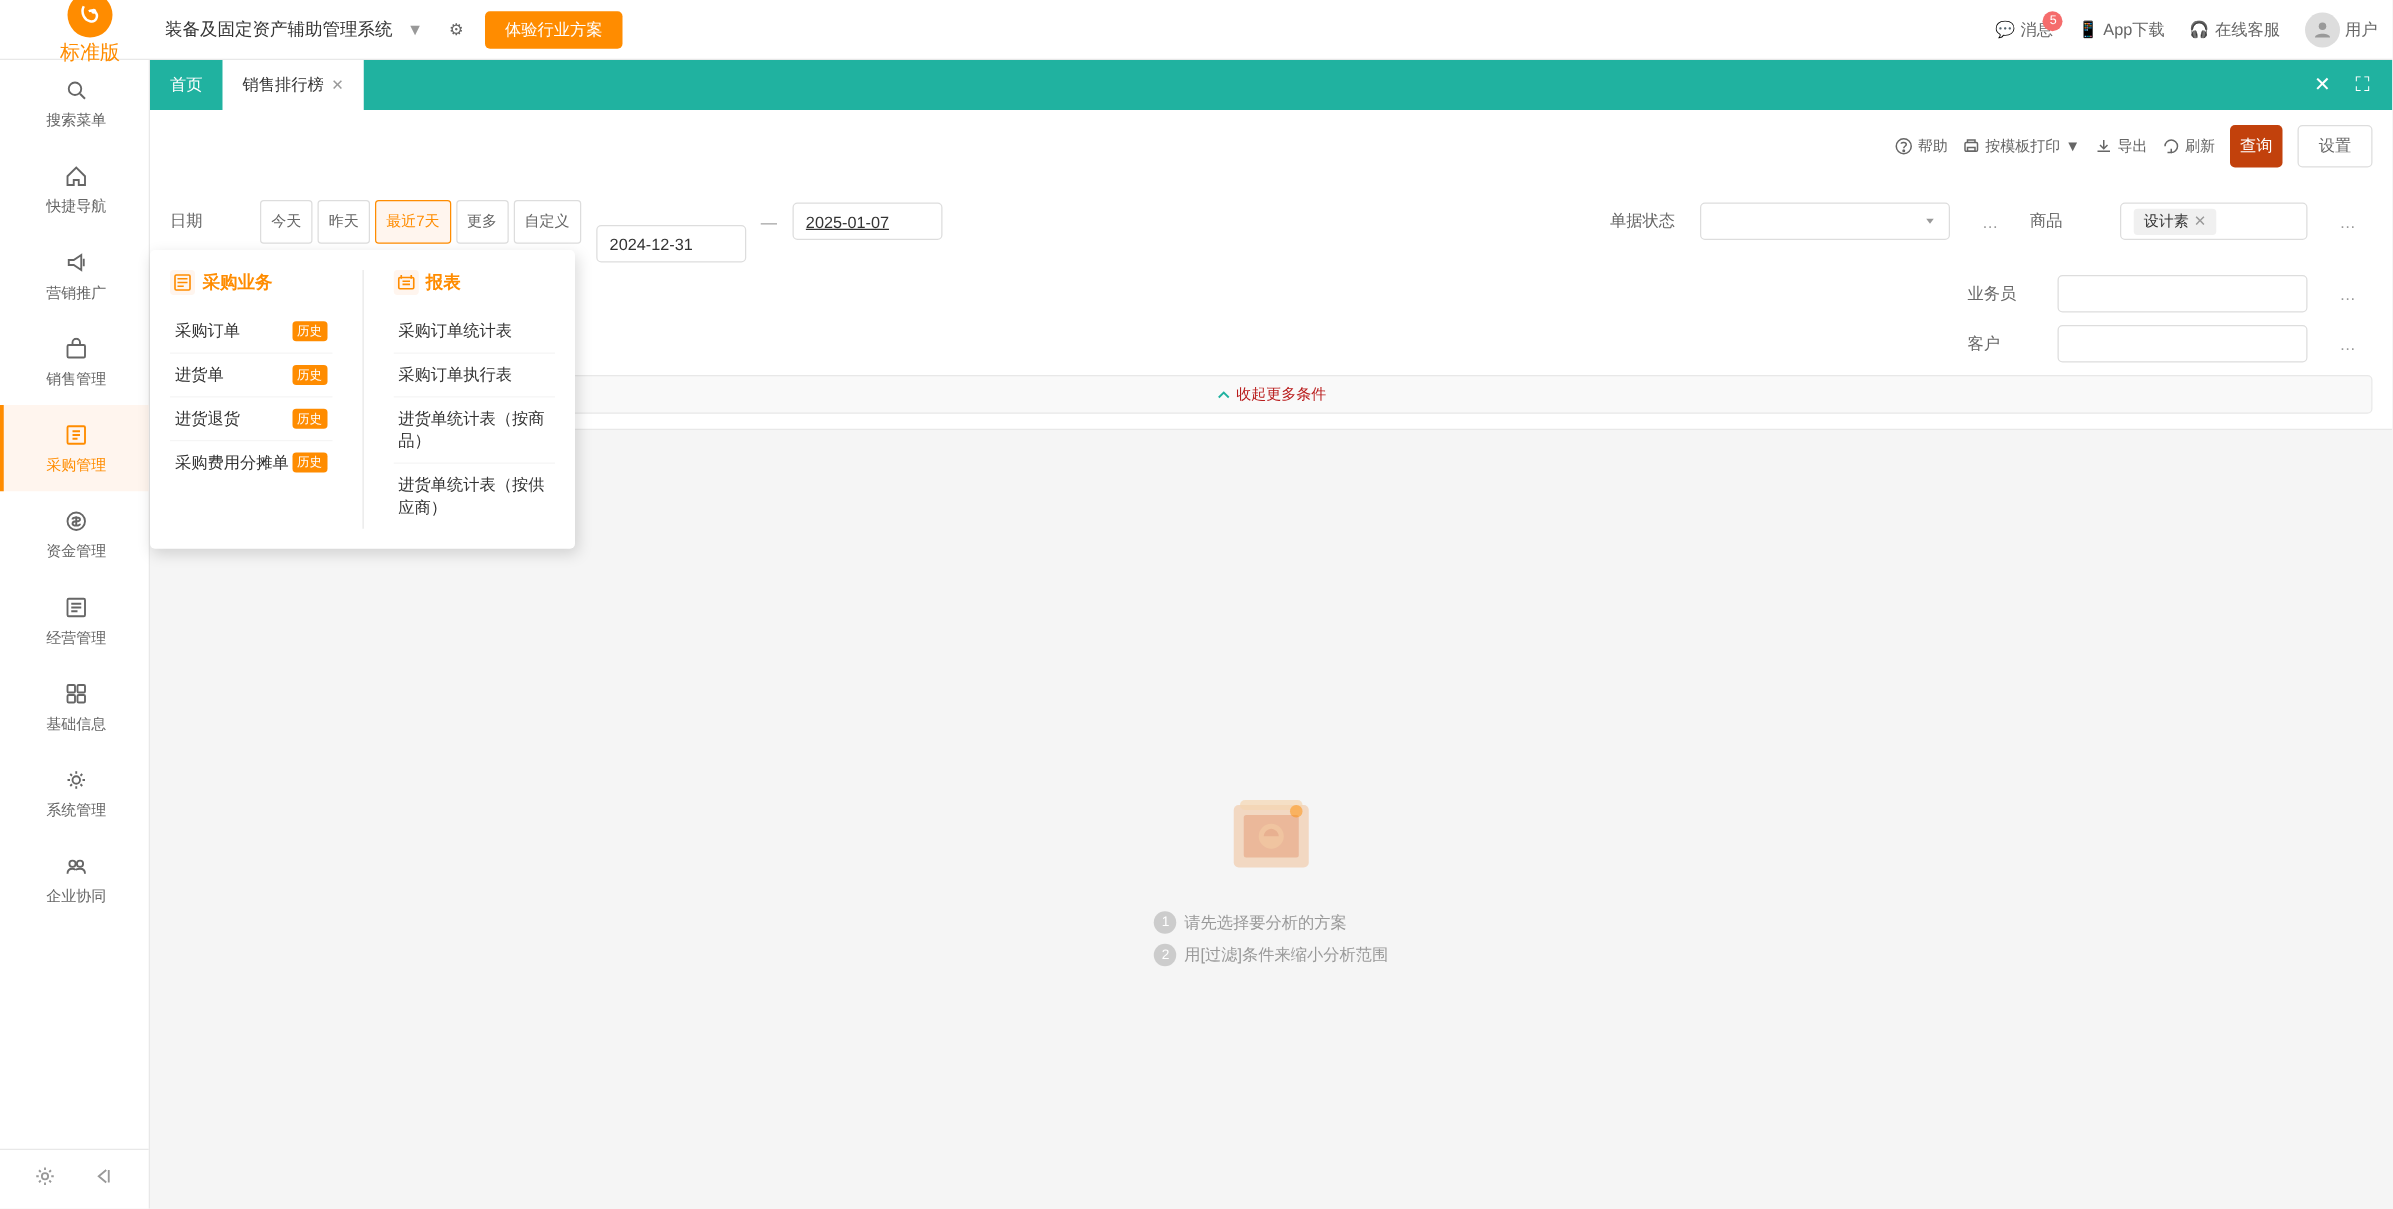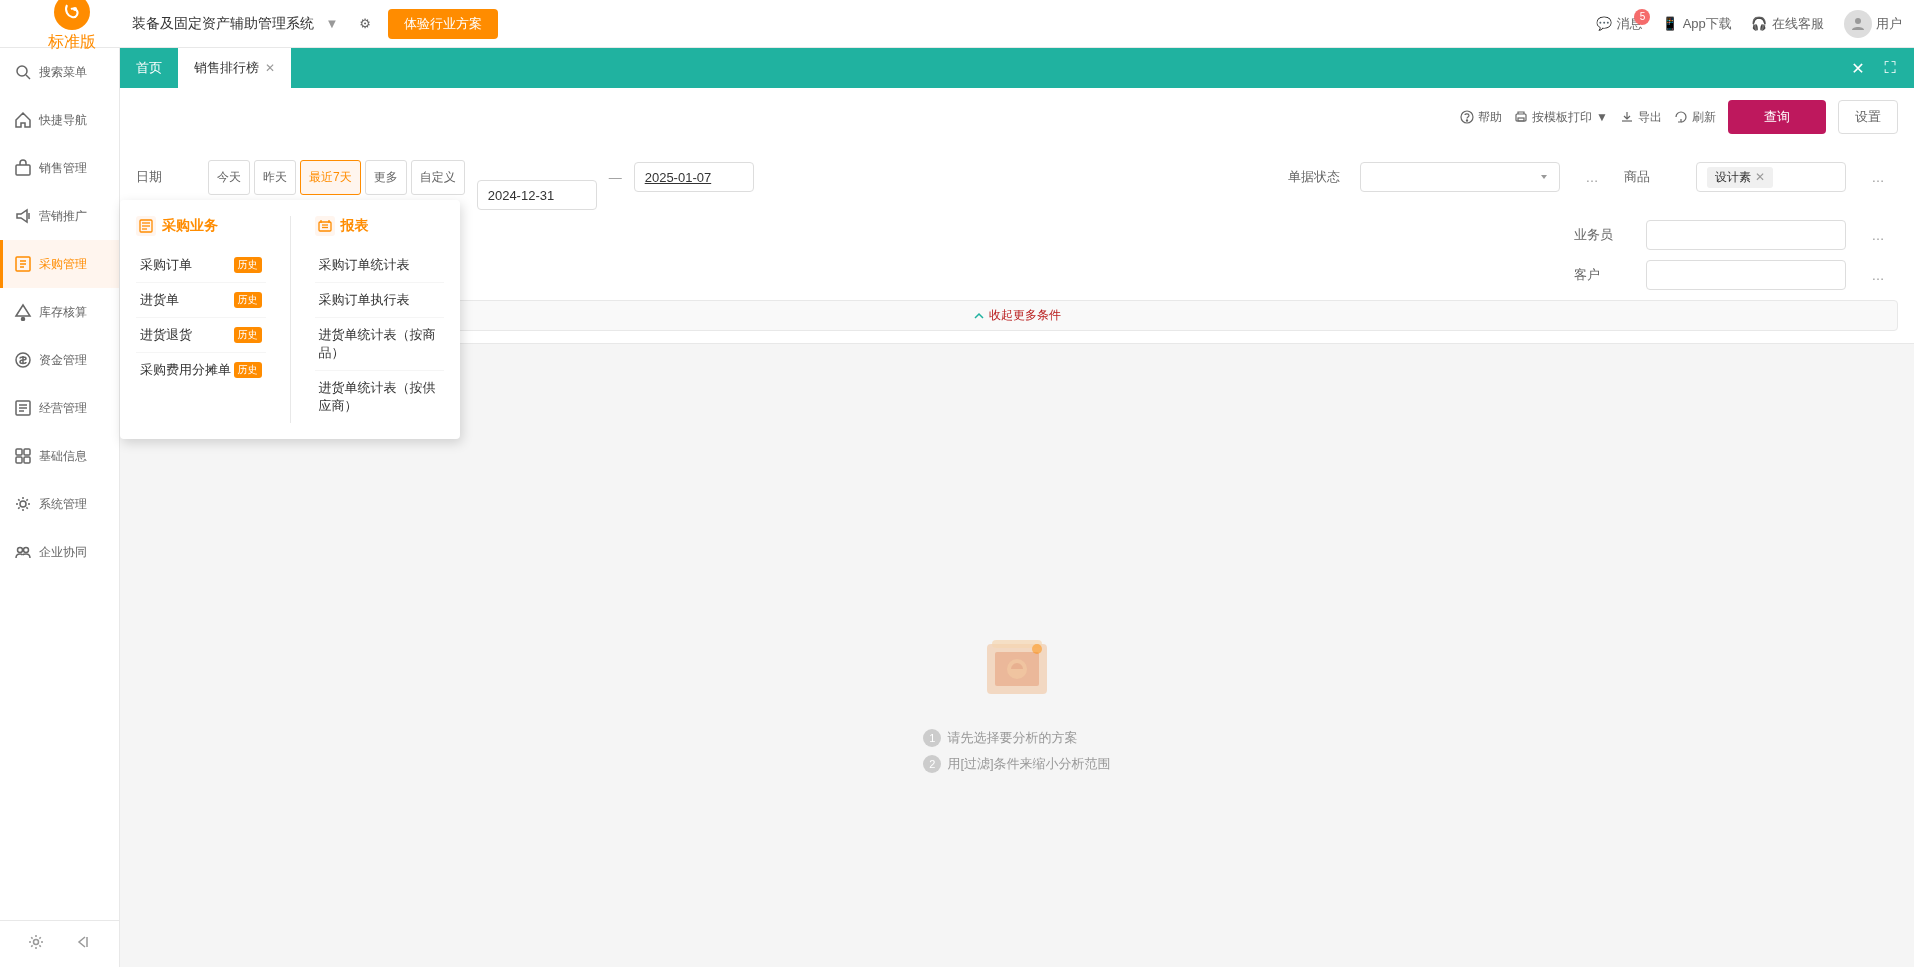--- a/index.html
+++ b/index.html
@@ -121,20 +121,21 @@
     .sidebar {
       width: 120px;
       background: #fff;
       border-right: 1px solid #e8e8e8;
       display: flex;
       flex-direction: column;
       flex-shrink: 0;
     }
     .sidebar-item {
       display: flex;
+      flex-direction: column;
       align-items: center;
       padding: 12px 8px;
       cursor: pointer;
       color: #666;
       font-size: 12px;
       gap: 4px;
       border-left: 3px solid transparent;
     }
     .sidebar-item.active {
       color: #ff8c00;
@@ -243,24 +244,24 @@
     }
     .toolbar-btn {
       display: flex;
       align-items: center;
       gap: 4px;
       color: #666;
       cursor: pointer;
       font-size: 12px;
     }
     .query-btn {
-      background: #be185d;
+      background: #c2410c;
       color: white;
       border: none;
-      padding: 8px 36px;
+      padding: 8px 8px;
       border-radius: 4px;
       cursor: pointer;
       font-size: 13px;
     }
     .settings-btn {
       border: 1px solid #ddd;
       color: #666;
       padding: 7px 16px;
       border-radius: 4px;
       cursor: pointer;
@@ -469,54 +470,45 @@
       <span class="sidebar-icon">
         <svg width="18" height="18" viewBox="0 0 18 18" fill="none" stroke="#666" stroke-width="1.5">
           <path d="M2 9 L9 2 L16 9 V16 H11 V12 H7 V16 H2 Z"></path>
         </svg>
       </span>
       <span>快捷导航</span>
     </div>
     <div class="sidebar-item">
       <span class="sidebar-icon">
         <svg width="18" height="18" viewBox="0 0 18 18" fill="none" stroke="#666" stroke-width="1.5">
+          <path d="M3 7 L3 11 L7 11 L13 15 L13 3 L7 7 Z"></path>
+          <line x1="15" y1="6" x2="15" y2="12"></line>
+        </svg>
+      </span>
+      <span>营销推广</span>
+    </div>
+    <div class="sidebar-item">
+      <span class="sidebar-icon">
+        <svg width="18" height="18" viewBox="0 0 18 18" fill="none" stroke="#666" stroke-width="1.5">
           <rect x="2" y="6" width="14" height="10" rx="1"></rect>
           <path d="M6 6 V4 a3 3 0 0 1 6 0 V6"></path>
         </svg>
       </span>
       <span>销售管理</span>
-    </div>
-    <div class="sidebar-item">
-      <span class="sidebar-icon">
-        <svg width="18" height="18" viewBox="0 0 18 18" fill="none" stroke="#666" stroke-width="1.5">
-          <path d="M3 7 L3 11 L7 11 L13 15 L13 3 L7 7 Z"></path>
-          <line x1="15" y1="6" x2="15" y2="12"></line>
-        </svg>
-      </span>
-      <span>营销推广</span>
     </div>
     <div class="sidebar-item active">
       <span class="sidebar-icon">
         <svg width="18" height="18" viewBox="0 0 18 18" fill="none" stroke="#ff8c00" stroke-width="1.5">
           <rect x="2" y="2" width="14" height="14" rx="1"></rect>
           <line x1="6" y1="6" x2="12" y2="6"></line>
           <line x1="6" y1="9" x2="12" y2="9"></line>
           <line x1="6" y1="12" x2="10" y2="12"></line>
         </svg>
       </span>
       <span style="color:#ff8c00">采购管理</span>
-    </div>
-    <div class="sidebar-item">
-      <span class="sidebar-icon">
-        <svg width="18" height="18" viewBox="0 0 18 18" fill="none" stroke="#666" stroke-width="1.5">
-          <path d="M2 13 L9 2 L16 13 Z"></path>
-          <circle cx="9" cy="16" r="1.5" fill="#666"></circle>
-        </svg>
-      </span>
-      <span>库存核算</span>
     </div>
     <div class="sidebar-item">
       <span class="sidebar-icon">
         <svg width="18" height="18" viewBox="0 0 18 18" fill="none" stroke="#666" stroke-width="1.5">
           <circle cx="9" cy="9" r="7"></circle>
           <path d="M9 5 V13 M6 7.5 C6 6.5 7 6 9 6 C11 6 12 6.5 12 7.5 C12 9 9 9 9 9 C7 9 6 9.5 6 11 C6 12 7 12.5 9 12.5 C11 12.5 12 12 12 11"></path>
         </svg>
       </span>
       <span>资金管理</span>
     </div>

